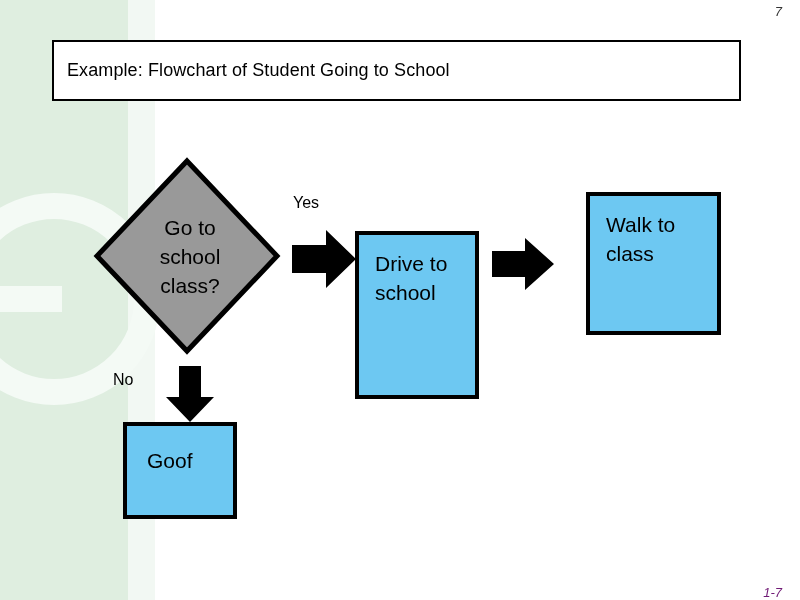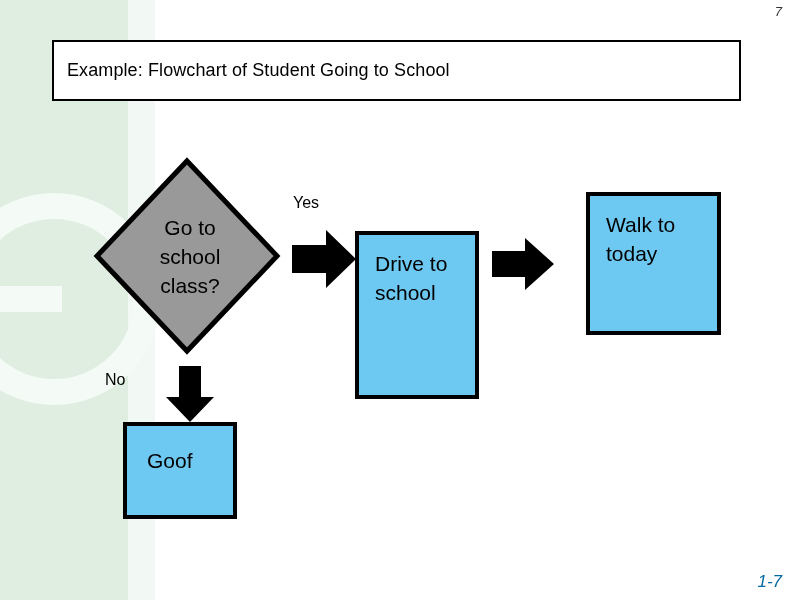--- a/index.html
+++ b/index.html
@@ -49,24 +49,24 @@
   
   .page-num-tr {
     position: absolute;
     right: 18px; top: 4px;
     font-size: 13px;
     font-style: italic;
     color: #333333;
   }
   .page-num-br {
     position: absolute;
-    right: 18px; bottom: 8px;
-    font-size: 17px;
+    right: 18px; bottom: 0;
+    font-size: 13px;
     font-style: italic;
-    color: #0369a1;
+    color: #701a75;
   }
 
   
   .title-box {
     position: absolute;
     left: 52px; top: 40px;
     width: 689px; height: 61px;
     background: #ffffff;
     border: 2px solid #000000;
     box-sizing: border-box;
@@ -135,21 +135,21 @@
   .arrow-walk { left: 492px; top: 238px; }
   .arrow-no   { left: 166px; top: 366px; }
 
   
   .branch-label {
     position: absolute;
     font-size: 16px;
     color: #000000;
   }
   .label-yes { left: 293px; top: 194px; }
-  .label-no  { left: 105px; top: 371px; }
+  .label-no  { left: 113px; top: 371px; }
 </style>
 </head>
 <body>
 
 <div id="slide">
 
   <div class="bg-band-green"></div>
   <div class="bg-band-pale"></div>
   <div class="bg-ring"></div>
   <div class="bg-ring-tab"></div>
@@ -186,21 +186,21 @@
   </div>
 
   <div class="arrow arrow-walk">
     <svg width="62" height="52" viewBox="0 0 62 52" aria-hidden="true">
       <polygon points="0,13 33,13 33,0 62,26 33,52 33,39 0,39" fill="#000000"></polygon>
     </svg>
   </div>
 
   <div class="proc-box box-walk">
     <span>Walk to</span>
-    <span>today</span>
+    <span>class</span>
   </div>
 
   <div class="branch-label label-no">No</div>
 
   <div class="arrow arrow-no">
     <svg width="48" height="56" viewBox="0 0 48 56" aria-hidden="true">
       <polygon points="13,0 35,0 35,31 48,31 24,56 0,31 13,31" fill="#000000"></polygon>
     </svg>
   </div>
 

